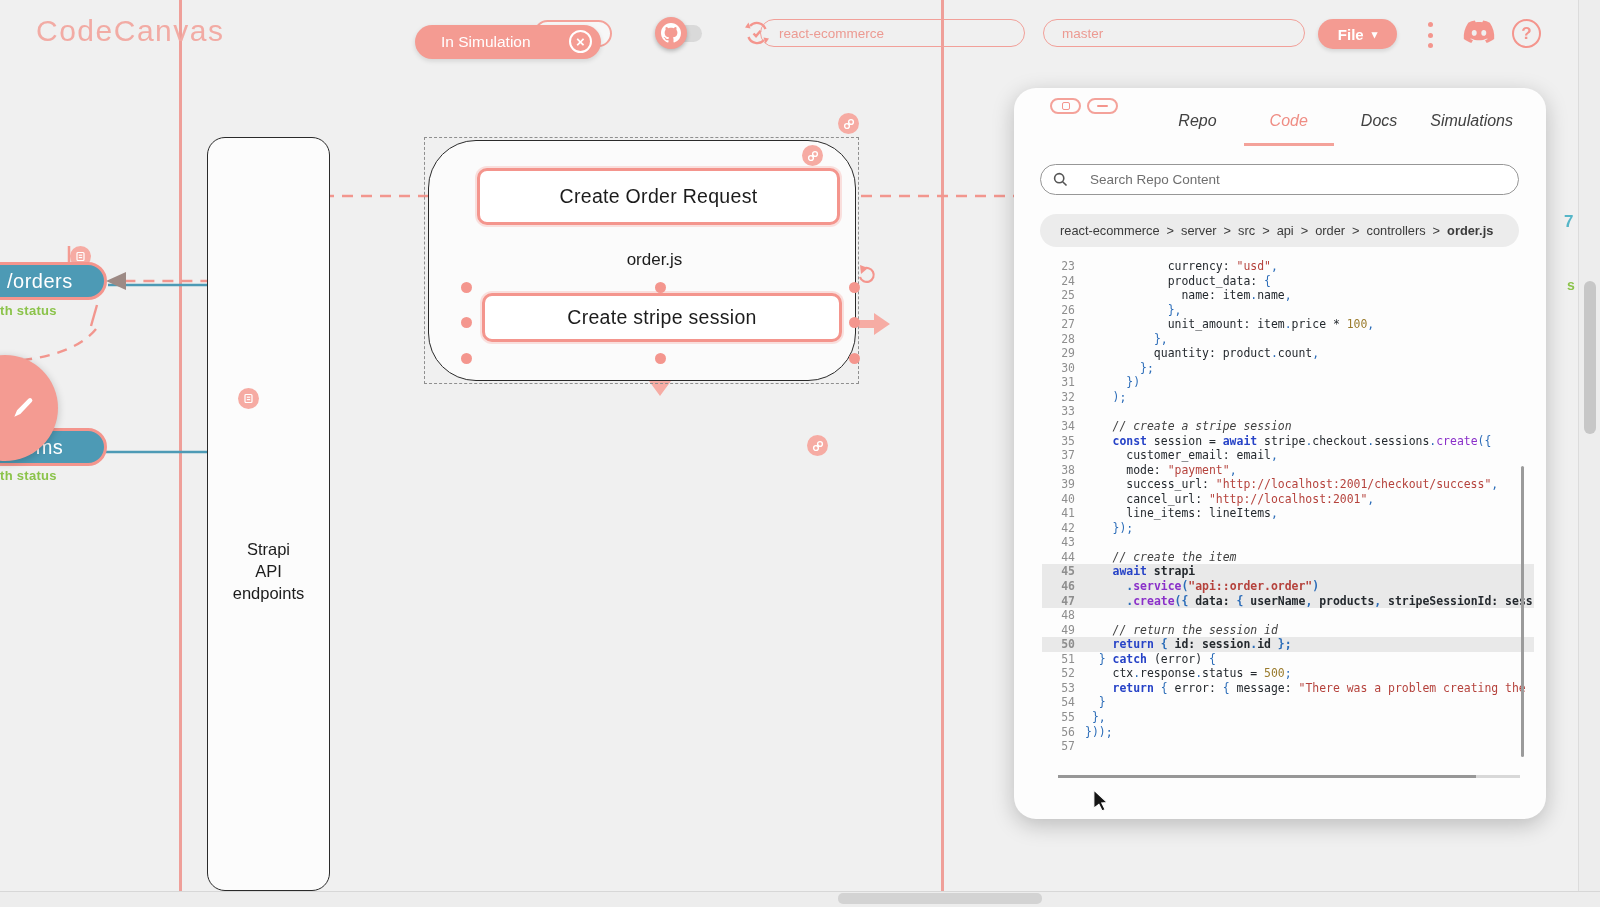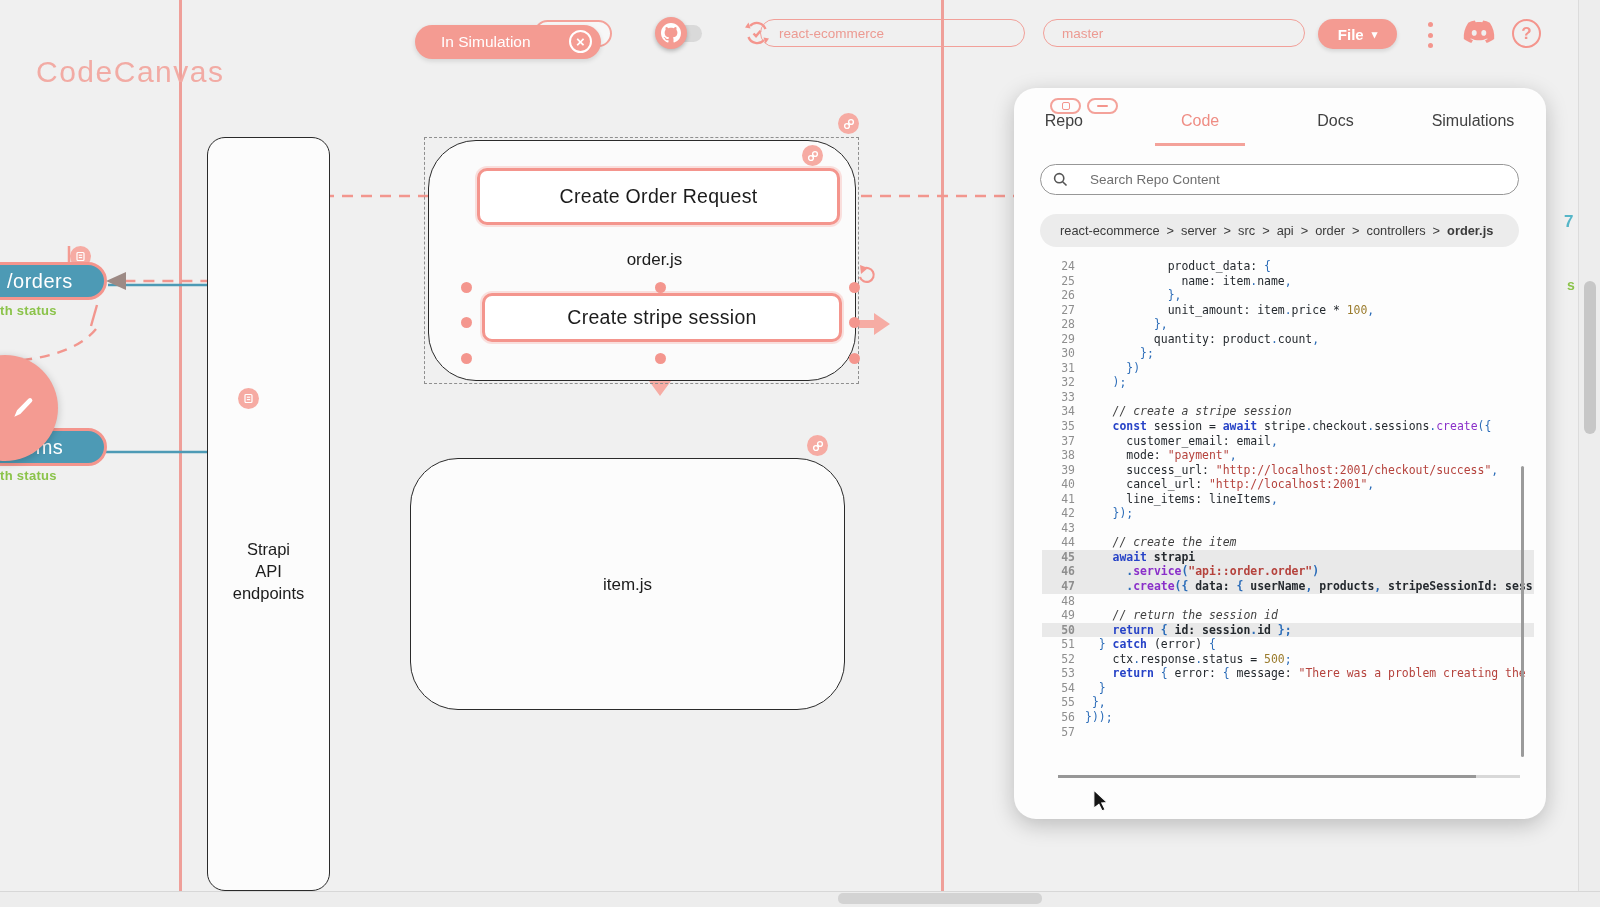--- a/index.html
+++ b/index.html
@@ -5,21 +5,21 @@
   html,body{margin:0;padding:0;background:#e6e6e6;}
   *{box-sizing:border-box;}
   .stage{position:relative;width:1600px;height:907px;background:#f0f0f0;overflow:hidden;
          font-family:"Liberation Sans",sans-serif;}
   .abs{position:absolute;}
 
   
   .vguide{position:absolute;top:0;width:3px;height:891px;background:#ef9089;opacity:.85;}
 
   
-  .logo{position:absolute;left:36px;top:14px;font-size:30px;font-weight:400;letter-spacing:1.5px;color:#f2aba4;margin-top:41px;}
+  .logo{position:absolute;left:36px;top:14px;font-size:30px;font-weight:400;letter-spacing:1.5px;color:#f2aba4;}
   .sim-ghost{position:absolute;left:534px;top:20px;width:78px;height:27px;border:2px solid #f4a29a;border-radius:14px;background:#f7f7f7;}
   .sim-badge{position:absolute;left:415px;top:25px;width:186px;height:34px;border-radius:18px;background:#f49b92;
              display:flex;align-items:center;color:#fff;font-size:15.5px;padding-left:26px;box-shadow:0 2px 5px rgba(0,0,0,.12);}
   .sim-close{position:absolute;right:9px;top:5px;width:23px;height:23px;border:2px solid #fff;border-radius:50%;
              color:#fff;font-size:15px;font-weight:bold;display:flex;align-items:center;justify-content:center;cursor:pointer;}
   .toggle-track{position:absolute;left:666px;top:25px;width:36px;height:17px;border-radius:9px;background:#d9d9d9;}
   .gh-knob{position:absolute;left:655px;top:17px;width:32px;height:32px;border-radius:50%;background:#f49b92;
            box-shadow:0 2px 4px rgba(0,0,0,.25);display:flex;align-items:center;justify-content:center;}
   .pill-input{position:absolute;height:28px;border:1.6px solid #f2a099;border-radius:14px;background:transparent;
               color:#ec9a92;font-size:13.5px;padding:0 18px;outline:none;font-family:"Liberation Sans",sans-serif;}
@@ -54,21 +54,21 @@
   .hsb-track{position:absolute;left:0;top:891px;width:1600px;height:16px;background:#ededed;border-top:1px solid #d7d7d7;}
   .hsb-thumb{position:absolute;left:838px;top:893px;width:204px;height:11px;border-radius:5px;background:#d3d3d3;}
 
   
   .panel{position:absolute;left:1014px;top:88px;width:532px;height:731px;background:#fdfdfd;border-radius:22px;
          box-shadow:0 6px 22px rgba(0,0,0,.22);}
   .win-pill{position:absolute;top:10px;width:31px;height:16px;border:2px solid #f4a29a;border-radius:9px;
             display:flex;align-items:center;justify-content:center;cursor:pointer;}
   .win-pill .sq{width:8px;height:8px;border:1.6px solid #f4958d;border-radius:2px;}
   .win-pill .mn{width:11px;height:2px;background:#f4958d;border-radius:1px;}
-  .tabs{position:absolute;left:26px;top:24px;width:479px;display:flex;justify-content:center;gap:66px;}
+  .tabs{position:absolute;left:26px;top:24px;width:479px;display:flex;justify-content:flex-end;gap:21px;font-style:italic;}
   .tab{font-size:16px;color:#414141;padding:0 6px 13px;cursor:pointer;}
   .tab.active{color:#ef8d84;border-bottom:3px solid #f4a29a;padding:0 26px 13px;}
   .search-box{position:absolute;left:26px;top:76px;width:479px;height:31px;border:1.6px solid #979797;border-radius:16px;
               background:#fff;display:flex;align-items:center;padding:0 12px;gap:8px;}
   .search-box input{border:none;outline:none;flex:1;font-size:13.5px;color:#333;background:transparent;font-family:"Liberation Sans",sans-serif;margin-left:12px;}
   .search-box input::placeholder{color:#6f6f6f;}
   .breadcrumb{position:absolute;left:26px;top:126px;width:479px;height:33px;background:#ececec;border-radius:17px;
               display:flex;align-items:center;padding-left:20px;gap:7px;font-size:12.8px;color:#3b3b3b;white-space:nowrap;overflow:hidden;}
   .bc-item.last{font-weight:bold;}
 
@@ -230,23 +230,20 @@
   <div class="linkicon" style="left:238px;top:388px">
     <svg width="11" height="11" viewBox="0 0 11 11">
         <g fill="none" stroke="#fff" stroke-width="1.2">
           <rect x="2" y="1.5" width="7" height="8" rx="1"></rect>
           <line x1="3.8" y1="4.2" x2="7.2" y2="4.2"></line>
           <line x1="3.8" y1="6.6" x2="7.2" y2="6.6"></line>
         </g>
       </svg>
   </div>
 
-  <div class="node" style="left:410px;top:458px;width:435px;height:252px;border-radius:48px">
-    <div class="node-label" style="left:0;top:116px;width:100%;font-size:17px">item.js</div>
-  </div>
 
   <div class="endpoint-pill" style="top:262px">
     <span>/orders</span>
   </div>
   <div class="status-txt" style="top:303px">th status</div>
 
   <div class="endpoint-pill" style="top:428px">
     <span>/items</span>
   </div>
   <div class="status-txt" style="top:468px">th status</div>
@@ -294,20 +291,21 @@
         <span class="bc-sep">&gt;</span>
         <span class="bc-item">order</span>
         <span class="bc-sep">&gt;</span>
         <span class="bc-item">controllers</span>
         <span class="bc-sep">&gt;</span>
         <span class="bc-item last">order.js</span>
       </div>
 
     <div class="code">
       <div>
+          <div class="cl"><span class="ln">23</span><span class="ct"><span class="t-pl">            currency: </span><span class="t-st">"usd"</span><span class="t-pu">,</span></span></div>
           <div class="cl"><span class="ln">24</span><span class="ct"><span class="t-pl">            product_data: </span><span class="t-pu">{</span></span></div>
           <div class="cl"><span class="ln">25</span><span class="ct"><span class="t-pl">              name: item</span><span class="t-pu">.</span><span class="t-pl">name</span><span class="t-pu">,</span></span></div>
           <div class="cl"><span class="ln">26</span><span class="ct"><span class="t-pl">            </span><span class="t-pu">},</span></span></div>
           <div class="cl"><span class="ln">27</span><span class="ct"><span class="t-pl">            unit_amount: item</span><span class="t-pu">.</span><span class="t-pl">price * </span><span class="t-nu">100</span><span class="t-pu">,</span></span></div>
           <div class="cl"><span class="ln">28</span><span class="ct"><span class="t-pl">          </span><span class="t-pu">},</span></span></div>
           <div class="cl"><span class="ln">29</span><span class="ct"><span class="t-pl">          quantity: product</span><span class="t-pu">.</span><span class="t-pl">count</span><span class="t-pu">,</span></span></div>
           <div class="cl"><span class="ln">30</span><span class="ct"><span class="t-pl">        </span><span class="t-pu">};</span></span></div>
           <div class="cl"><span class="ln">31</span><span class="ct"><span class="t-pl">      </span><span class="t-pu">})</span></span></div>
           <div class="cl"><span class="ln">32</span><span class="ct"><span class="t-pl">    </span><span class="t-pu">);</span></span></div>
           <div class="cl"><span class="ln">33</span><span class="ct"></span></div>

